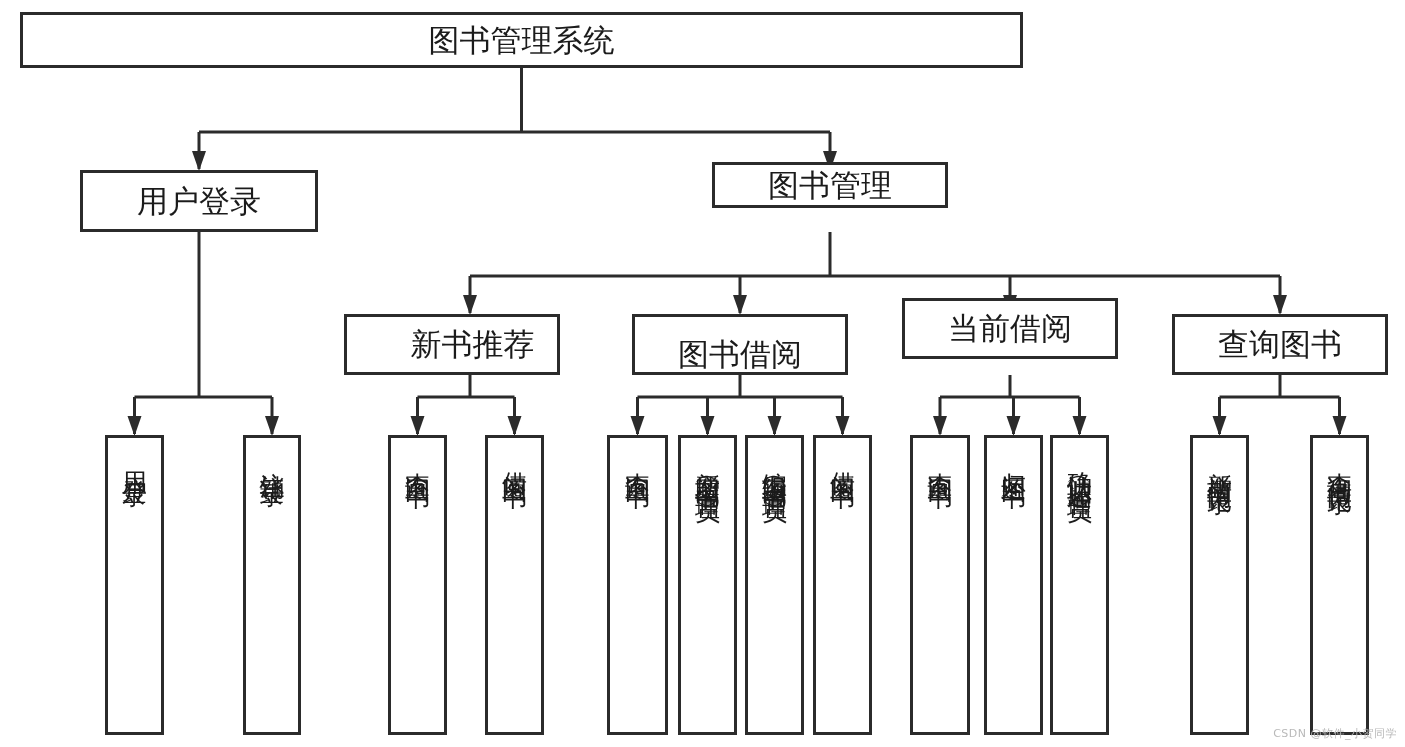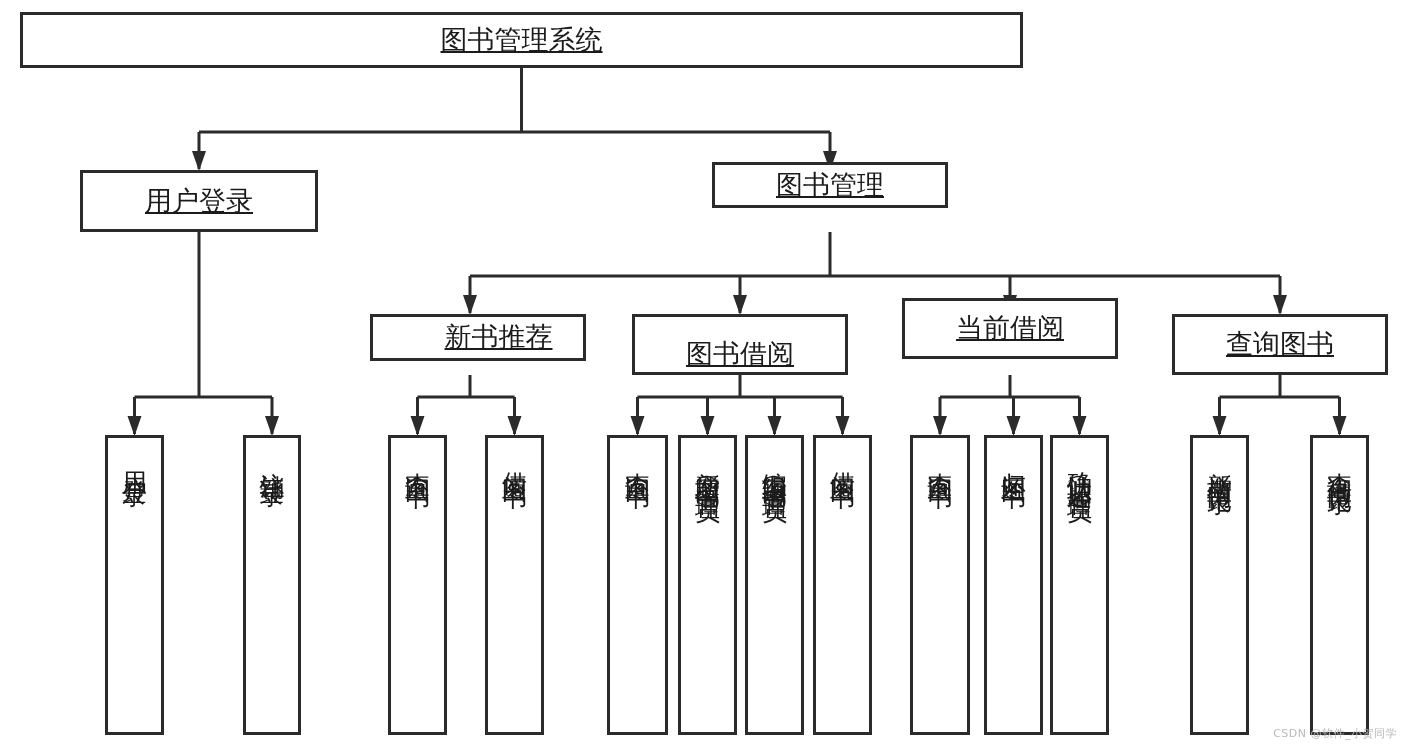--- a/index.html
+++ b/index.html
@@ -5,21 +5,21 @@
   html,body{margin:0;padding:0;background:#ffffff;}
   body{width:1405px;height:747px;overflow:hidden;
        font-family:"DejaVu Sans","Liberation Sans",sans-serif;}
   #diagram-root{position:relative;width:1405px;height:747px;background:#fff;}
   svg#edges{position:absolute;left:0;top:0;width:1405px;height:747px;}
   .node{position:absolute;box-sizing:border-box;background:#ffffff;
         border:3px solid #2b2b2b;display:flex;align-items:center;
         justify-content:center;overflow:hidden;}
   .node .lbl{color:#1b1b1b;text-align:center;line-height:1.05;
              white-space:nowrap;}
-  .node.horiz .lbl{font-size:27px;text-decoration:underline;}
+  .node.horiz .lbl{font-size:31px;}
   .node.vert{align-items:flex-start;padding-top:14px;}
   .node.vert .lbl{writing-mode:vertical-rl;text-orientation:upright;
                   font-size:25px;letter-spacing:4px;white-space:nowrap;
                   line-height:1;}
   #watermark{position:absolute;right:8px;bottom:6px;font-size:11px;
              color:#b9b9b9;letter-spacing:0.5px;white-space:nowrap;}
 </style>
 </head>
 <body>
 
@@ -81,21 +81,21 @@
   <div id="nodes-layer">
       <div class="node horiz" style="left: 20px; top: 12px; width: 1003px; height: 56px; border-color: rgb(43, 43, 43);">
         <span class="lbl" style="color: rgb(27, 27, 27);">图书管理系统</span>
       </div>
       <div class="node horiz" style="left: 80px; top: 170px; width: 238px; height: 62px; border-color: rgb(43, 43, 43);">
         <span class="lbl" style="color: rgb(27, 27, 27);">用户登录</span>
       </div>
       <div class="node horiz" style="left: 712px; top: 162px; width: 236px; height: 46px; border-color: rgb(43, 43, 43);">
         <span class="lbl" style="color: rgb(27, 27, 27);">图书管理</span>
       </div>
-      <div class="node horiz" style="left: 370px; top: 314px; width: 216px; height: 47px; border-color: rgb(43, 43, 43); padding-left: 41px;">
+      <div class="node horiz" style="left: 344px; top: 314px; width: 216px; height: 61px; border-color: rgb(43, 43, 43); padding-left: 41px;">
         <span class="lbl" style="color: rgb(27, 27, 27);">新书推荐</span>
       </div>
       <div class="node horiz" style="left: 632px; top: 314px; width: 216px; height: 61px; border-color: rgb(43, 43, 43);">
         <span class="lbl" style="color: rgb(27, 27, 27); margin-top: 19px;">图书借阅</span>
       </div>
       <div class="node horiz" style="left: 902px; top: 298px; width: 216px; height: 61px; border-color: rgb(43, 43, 43);">
         <span class="lbl" style="color: rgb(27, 27, 27);">当前借阅</span>
       </div>
       <div class="node horiz" style="left: 1172px; top: 314px; width: 216px; height: 61px; border-color: rgb(43, 43, 43);">
         <span class="lbl" style="color: rgb(27, 27, 27);">查询图书</span>

